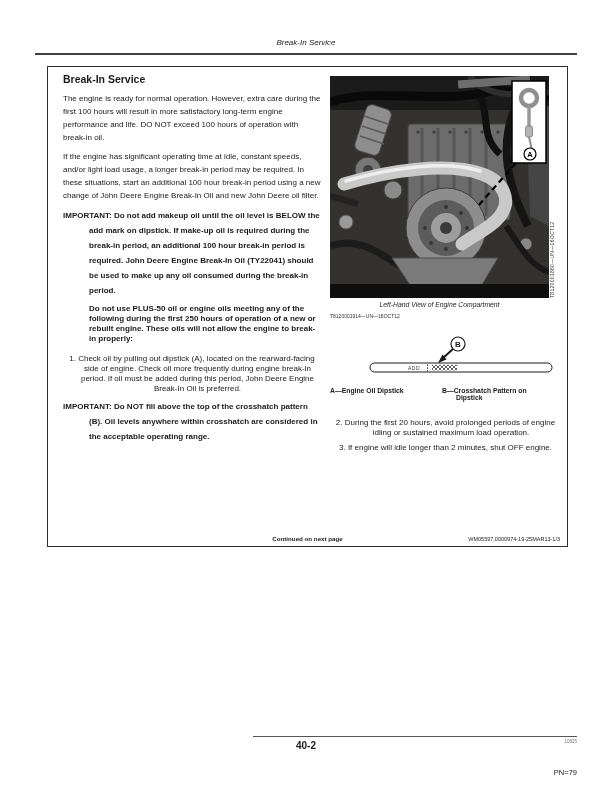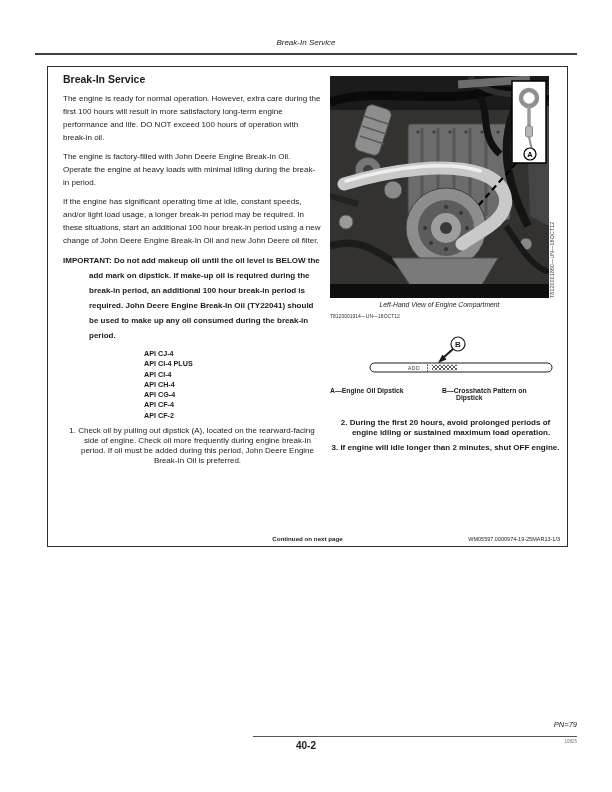--- a/index.html
+++ b/index.html
@@ -46,74 +46,66 @@
     writing-mode:vertical-rl; transform:rotate(180deg);
     letter-spacing:0.3px; text-align:left; padding-left:2px;
   }
   .fig-caption{ width:219px; text-align:center; font-style:italic;
     font-size:6.8px; margin-top:3px; color:#222; }
   .diagram-id{ font-size:5px; color:#333; margin-top:5px; }
   .dipstick-svg{ width:230px; height:44px; display:block; margin-top:16px; }
   .legend{ display:flex; margin-top:8px; font-size:6.8px; font-weight:bold; }
   .legend-a{ width:112px; padding-left:14px; text-indent:-14px; }
   .legend-b{ width:106px; padding-left:14px; text-indent:-14px; }
-  .steps-right{ margin-top:17px;font-weight:bold; }
+  .steps-right{ margin-top:17px; }
 
   .box-footer-continued{
     position:absolute; bottom:4px; left:0; width:100%;
     text-align:center; font-size:6.2px; font-weight:bold;
   }
   .box-footer-code{
     position:absolute; bottom:4px; right:7px; font-size:5.5px; color:#222;
   }
 
   .footer-rule{ position:absolute; top:736px; left:253px; width:324px;
     border-top:1.5px solid #555; }
   .page-number{ position:absolute; top:740px; left:0; width:612px;
     text-align:center; font-size:10px; font-weight:bold; }
   .print-code{ position:absolute; top:738.5px; right:35px;
     font-size:4.5px; color:#777; }
-  .pn-code{ position:absolute; top:720px; right:35px; font-size:7.5px;font-style:italic; }
+  .pn-code{ position:absolute; top:768px; right:35px; font-size:7.5px; }
 
   svg text{ font-family:"Liberation Sans","DejaVu Sans",sans-serif; }
 </style>
 </head>
 <body>
 
 <div class="page">
 
   <div class="running-header">Break-In Service</div>
   <div class="header-rule"></div>
 
   <div class="content-box">
 
     <div class="col-left">
       <div class="section-title">Break-In Service</div>
 
       <p class="body">The engine is ready for normal operation. However, extra care during the first 100 hours will result in more satisfactory long-term engine performance and life. DO NOT exceed 100 hours of operation with break-in oil.</p>
-      <p class="body">The engine is factory-filled with John Deere Engine Break-In Oil. Operate the engine at heavy loads with minimal idling during the break-in period.</p>
       <p class="body">If the engine has significant operating time at idle, constant speeds, and/or light load usage, a longer break-in period may be required. In these situations, start an additional 100 hour break-in period using a new change of John Deere Engine Break-In Oil and new John Deere oil filter.</p>
 
       <p class="important"><span>IMPORTANT:</span> <span>Do not add makeup oil until the oil level is BELOW the add mark on dipstick. If make-up oil is required during the break-in period, an additional 100 hour break-in period is required. John Deere Engine Break-In Oil (TY22041) should be used to make up any oil consumed during the break-in period.</span></p>
 
+      <p class="important-cont">Do not use PLUS-50 oil or engine oils meeting any of the following during the first 250 hours of operation of a new or rebuilt engine. These oils will not allow the engine to break-in properly:</p>
 
       <div class="oil-table">
-        <div class="oil-col c1">
-          <div>API CJ-4</div>
-          <div>API CI-4 PLUS</div>
-          <div>API CI-4</div>
-          <div>API CH-4</div>
-          <div>API CG-4</div>
-          <div>API CF-4</div>
-          <div>API CF-2</div>
-        </div>
       </div>
 
       <p class="step"><span>1.</span> <span>Check oil by pulling out dipstick (A), located on the rearward-facing side of engine. Check oil more frequently during engine break-in period. If oil must be added during this period, John Deere Engine Break-In Oil is preferred.</span></p>
 
+      <p class="important"><span>IMPORTANT:</span> <span>Do NOT fill above the top of the crosshatch pattern (B). Oil levels anywhere within crosshatch are considered in the acceptable operating range.</span></p>
     </div>
 
     <div class="col-right">
 
       <div class="figure">
         <svg class="photo-svg" viewBox="0 0 219 222" xmlns="http://www.w3.org/2000/svg">
           <rect width="219" height="222" fill="#33322f"></rect>
           <rect x="0" y="0" width="219" height="34" fill="#1b1b1b"></rect>
           <path d="M0,26 C50,10 110,30 165,14 L219,20" stroke="#0a0a0a" stroke-width="9" fill="none"></path>
           <path d="M140,0 C150,18 185,22 219,16" stroke="#2f2f2f" stroke-width="6" fill="none"></path>

